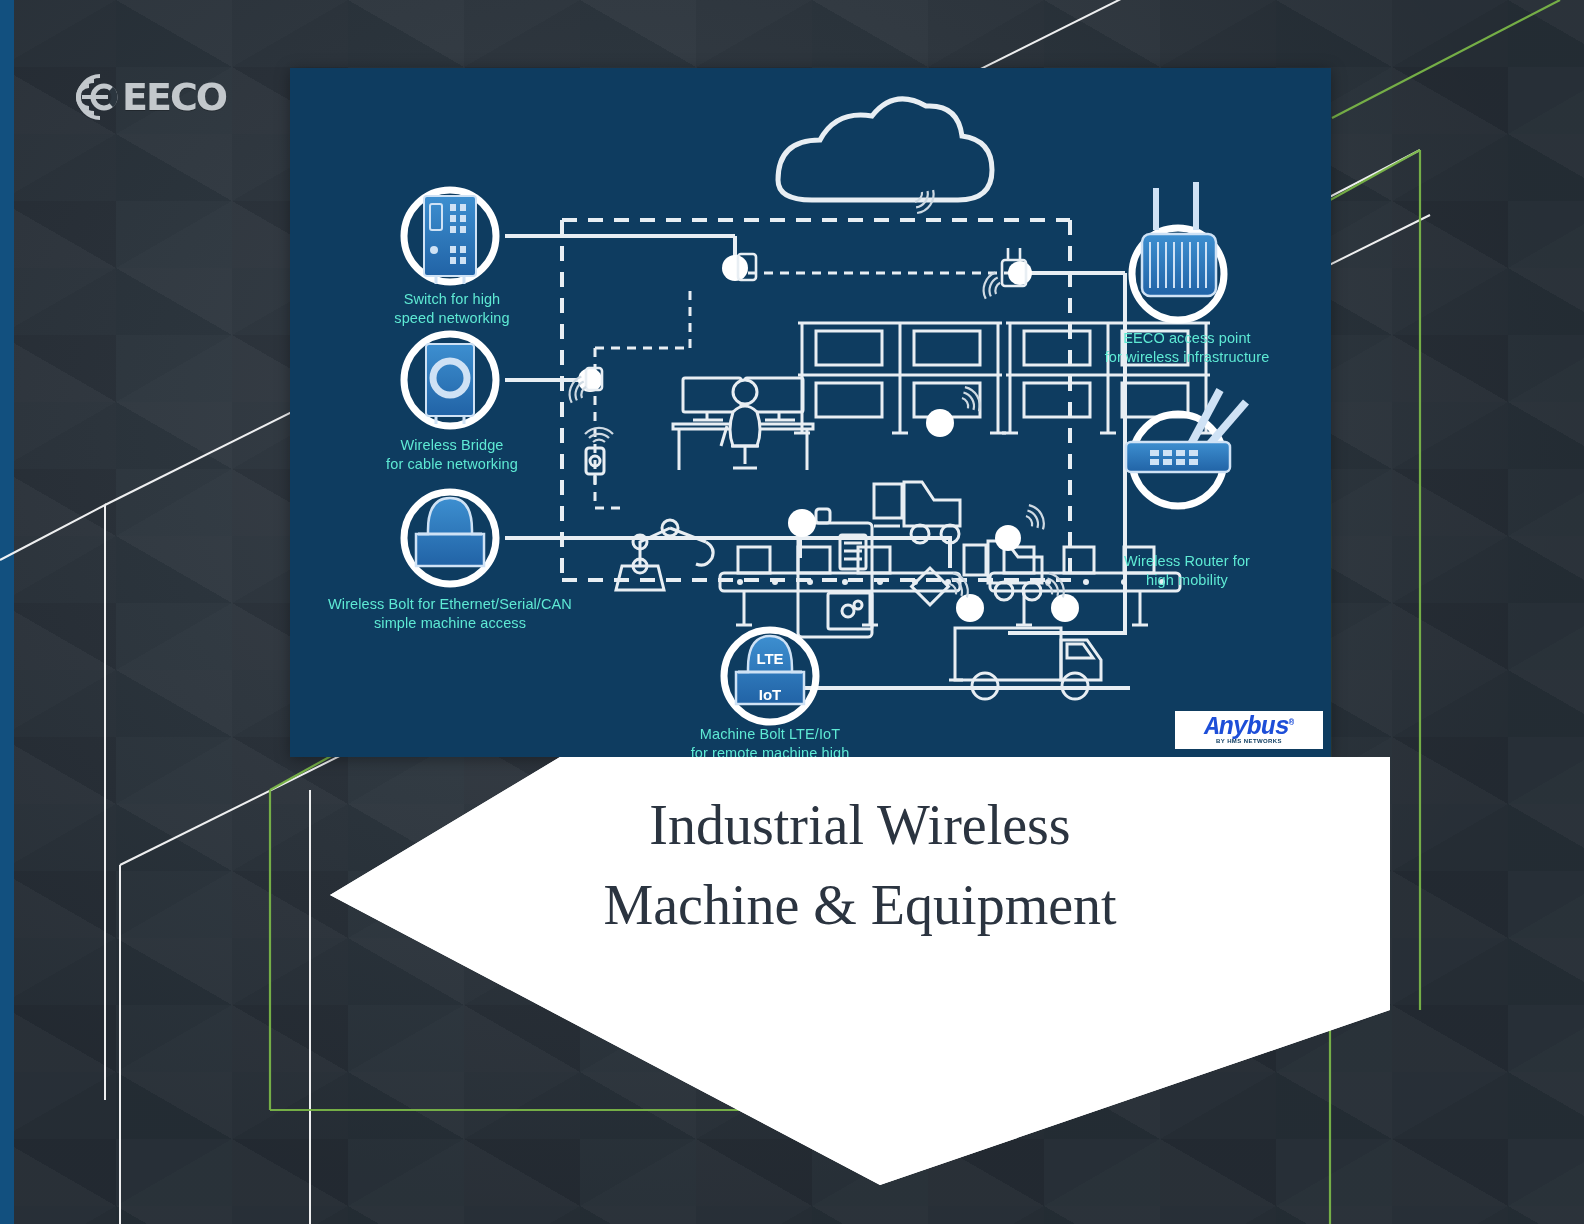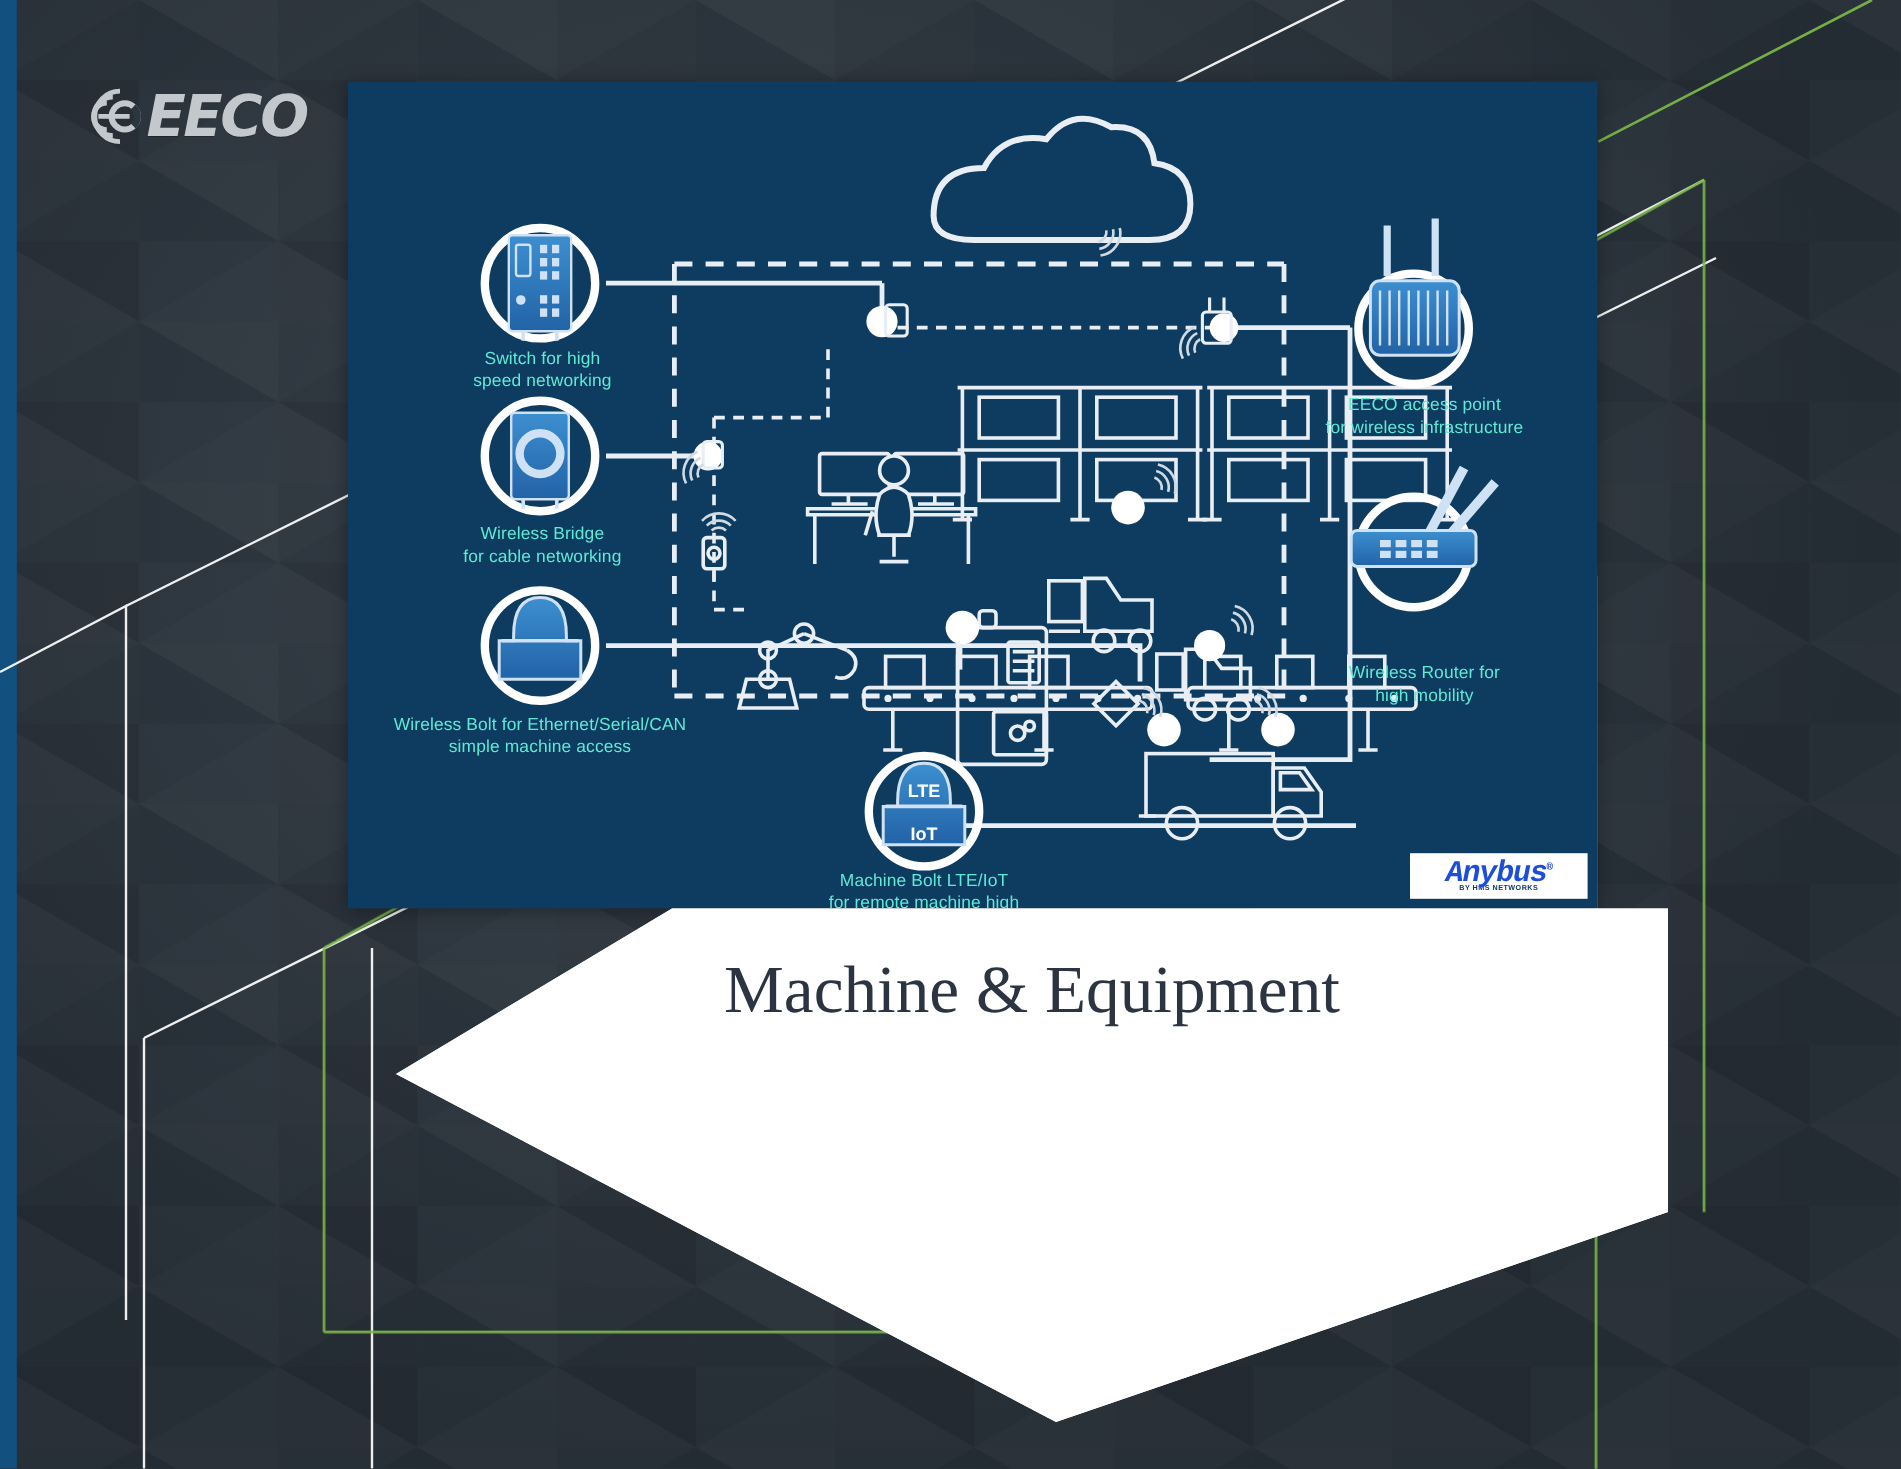--- a/index.html
+++ b/index.html
@@ -26,22 +26,22 @@
     background-position:116px 67px,116px 67px;
   }
   .bg-vig{position:absolute;inset:0;
     background:radial-gradient(ellipse at 40% 35%, rgba(255,255,255,.045), rgba(0,0,0,.16) 70%);
   }
   .deco-svg{position:absolute;inset:0;width:1584px;height:1224px;}
 
   
   .logo{position:absolute;left:70px;top:70px;display:flex;align-items:center;gap:2px;}
   .logo-mark{width:54px;height:54px;position:relative;}
-  .logo-text{font-family:"DejaVu Sans",sans-serif;font-style:italic;font-weight:bold;
-    font-size:48px;letter-spacing:-2px;line-height:1;color:#c3c8cc;
+  .logo-text{font-family:"DejaVu Sans",sans-serif;font-weight:bold;
+    font-size:38px;letter-spacing:-2px;line-height:1;color:#c3c8cc;
     text-shadow:0 1px 0 rgba(0,0,0,.25);margin-left:-4px;}
 
   
   .panel{position:absolute;left:290px;top:68px;width:1041px;height:689px;
     background:#0e3c60;box-shadow:0 2px 14px rgba(0,0,0,.35);}
   .panel-svg{position:absolute;left:0;top:0;width:1041px;height:689px;}
   .dlabel{position:absolute;color:#5eead4;font-size:14.5px;line-height:1.32;
     text-align:center;font-family:"Liberation Sans",sans-serif;letter-spacing:.1px;}
 
   .anybus{position:absolute;right:8px;bottom:8px;width:148px;height:38px;background:#ffffff;
@@ -418,14 +418,15 @@
     <div class="anybus-sub">BY HMS NETWORKS</div>
   </div>
 </div>
 
 <svg class="banner" viewBox="0 0 1584 1224">
   <path d="M560 757 L1390 757 L1390 1010 L 880 1185 L 330 895 Z" fill="#ffffff"></path>
   <path d="M560 757 L 330 895 L 880 1185 L1390 1010 L1390 757 Z" fill="#ffffff"></path>
 </svg>
 
 <div class="title">
+  <div>Industrial Wireless</div>
   <div>Machine &amp; Equipment</div>
 </div>
 
 </body></html>

